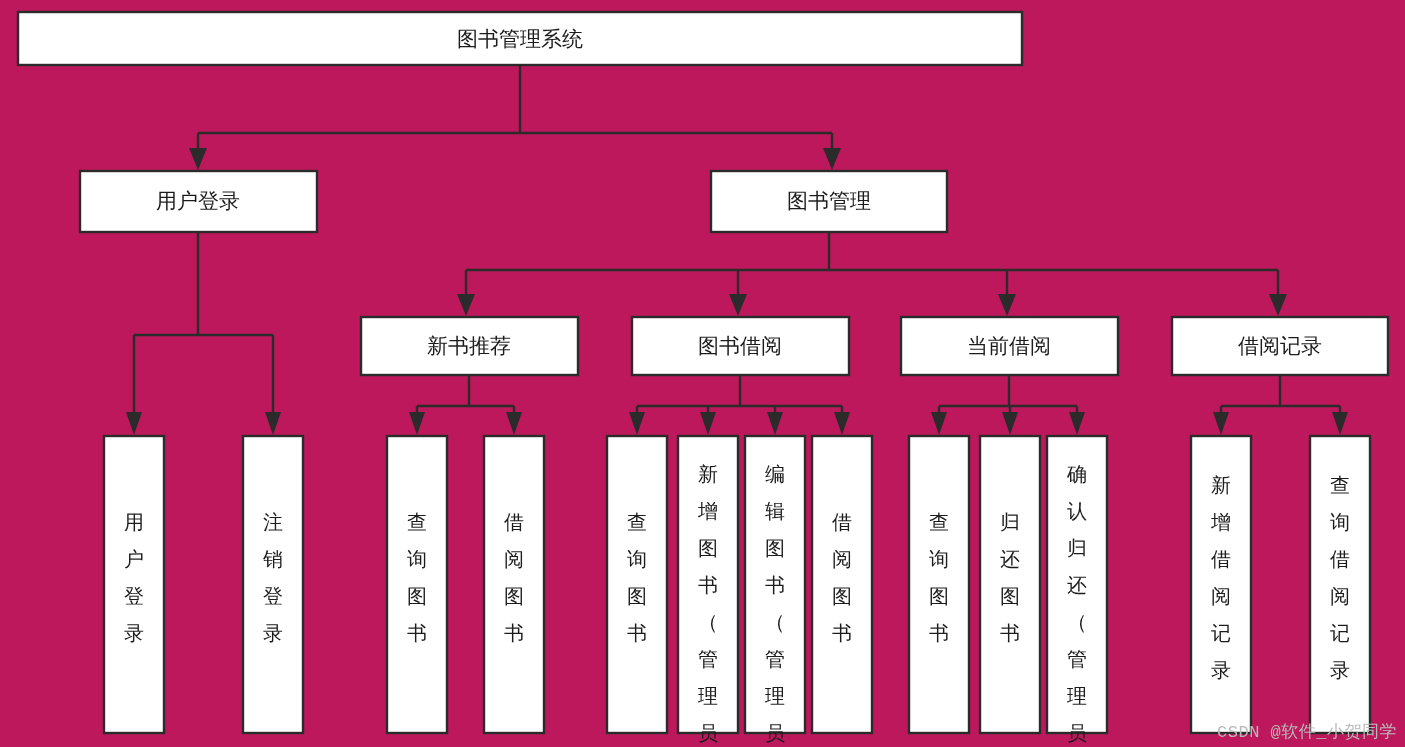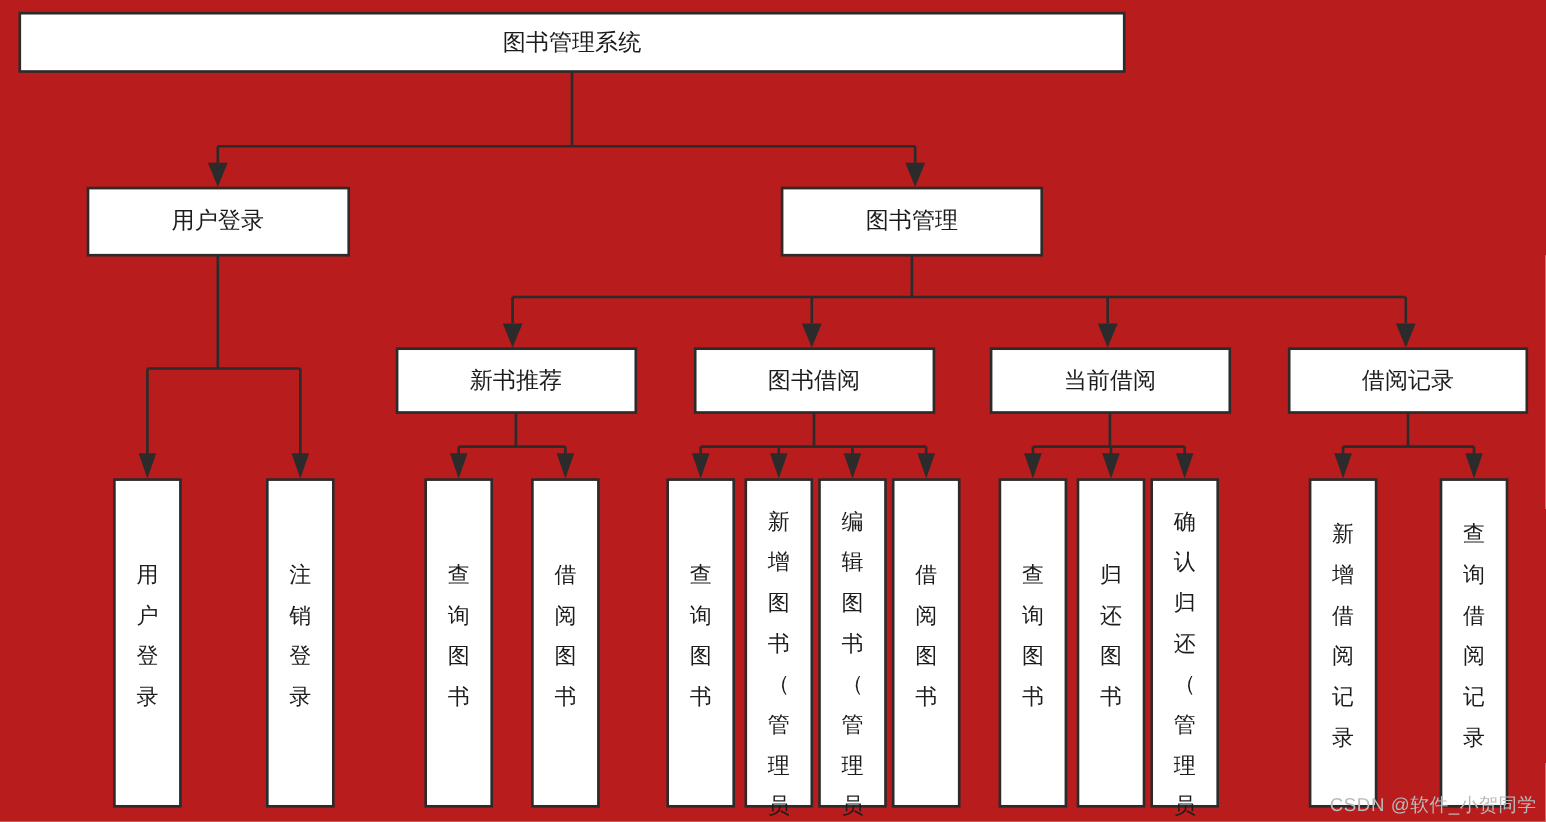--- a/index.html
+++ b/index.html
@@ -10,21 +10,21 @@
   body {
     width: 1405px;
     height: 747px;
     font-family: "Liberation Sans", "DejaVu Sans", sans-serif;
     overflow: hidden;
   }
   #diagram-root {
     position: relative;
     width: 1405px;
     height: 747px;
-    background: #b91c1c;
+    background: #be185d;
   }
   svg#flow-svg {
     position: absolute;
     left: 0;
     top: 0;
     width: 1405px;
     height: 747px;
     display: block;
   }
   .node-rect {
@@ -52,21 +52,21 @@
   .node-label-v {
     font-family: "Liberation Sans", "DejaVu Sans", sans-serif;
     font-size: 20px;
     fill: #1c1c1c;
     text-anchor: middle;
   }
   .watermark {
     position: absolute;
     right: 8px;
     bottom: 4px;
-    font-family: Liberation Sans, sans-serif;
+    font-family: Liberation Mono, monospace;
     font-size: 17px;
     color: #b9b9b9;
     white-space: nowrap;
     letter-spacing: 0.5px;
     pointer-events: none;
   }
 </style>
 </head>
 <body>
 

